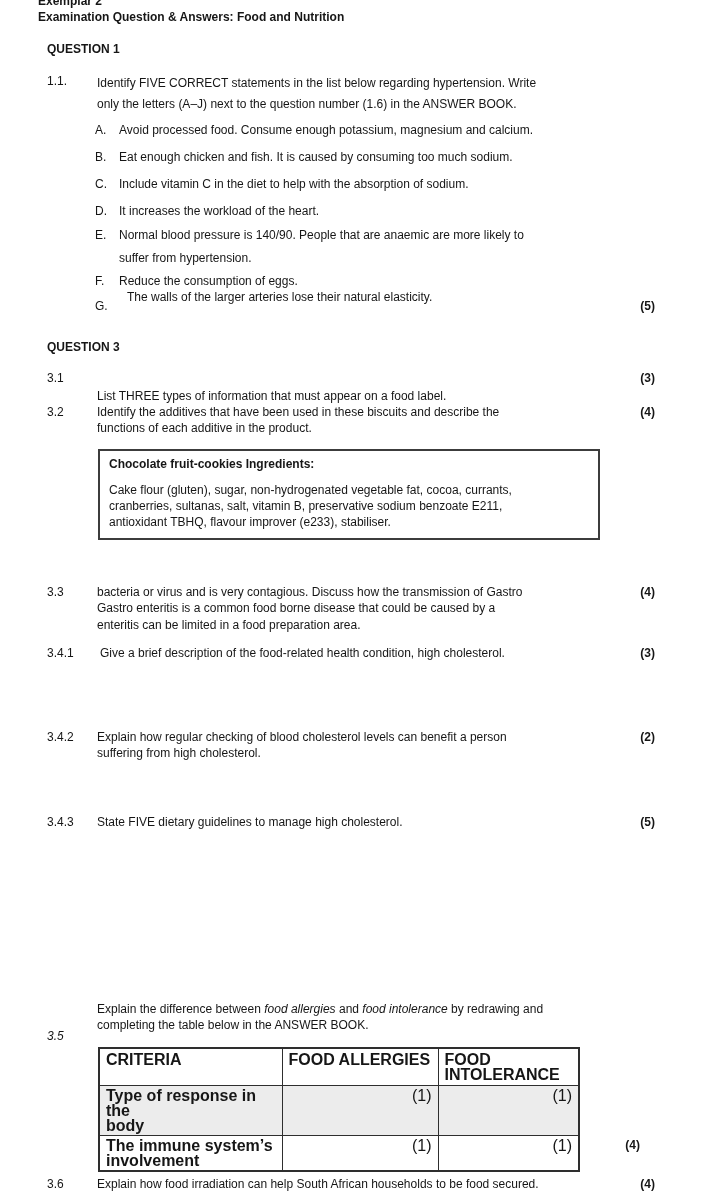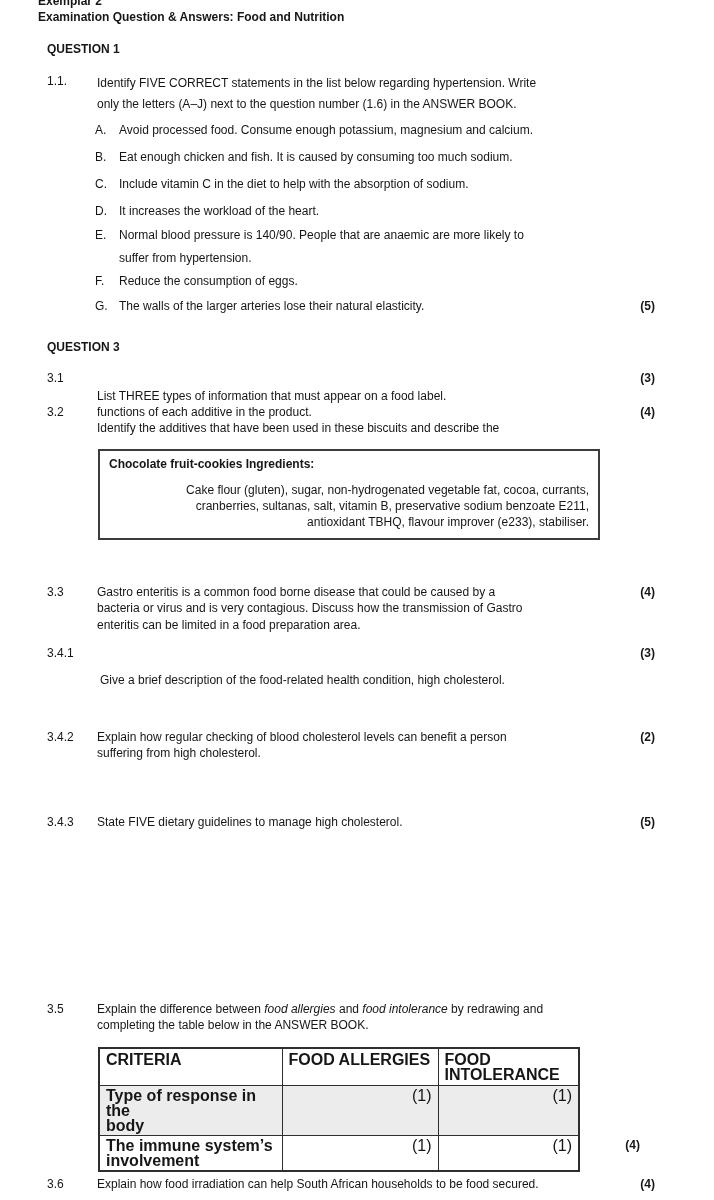--- a/index.html
+++ b/index.html
@@ -25,21 +25,21 @@
   .lh20 > div{line-height:20.5px;}
   .lh16 > div{line-height:16.4px;}
   .opt-letter{position:absolute;left:95px;white-space:nowrap;}
   .opt-text{position:absolute;left:119px;white-space:nowrap;}
   .ingredients-box{
     left:98px;top:449px;width:480px;
     border:2px solid #3c3c3c;
     padding:5px 9px 7px 9px;
   }
   .ingredients-box .box-heading{line-height:16px;margin-bottom:10px;}
-  .ingredients-box .box-line{line-height:16.2px;white-space:nowrap;text-align:right;}
+  .ingredients-box .box-line{line-height:16.2px;white-space:nowrap;}
   table.criteria{
     position:absolute;left:98px;top:1047px;
     border-collapse:collapse;
     table-layout:fixed;
     width:480px;
     font-size:16px;line-height:15px;
   }
   table.criteria,
   table.criteria th,
   table.criteria td{border:1.5px solid #2e2e2e;}
@@ -88,68 +88,68 @@
     <span class="opt-text nowrap" style="top:203px;">It increases the workload of the heart.</span>
 
     <span class="opt-letter" style="top:227px;">E.</span>
     <span class="opt-text nowrap" style="top:227px;">Normal blood pressure is 140/90. People that are anaemic are more likely to</span>
     <span class="opt-text nowrap" style="top:250px;">suffer from hypertension.</span>
 
     <span class="opt-letter" style="top:273px;">F.</span>
     <span class="opt-text nowrap" style="top:273px;">Reduce the consumption of eggs.</span>
 
     <span class="opt-letter" style="top:298px;">G.</span>
-    <span class="opt-text nowrap" style="top:298px;">The walls of the larger arteries lose their natural elasticity.</span>
+    <span class="opt-text nowrap" style="top:289px;margin-left:8px;">The walls of the larger arteries lose their natural elasticity.</span>
   </div>
   <div class="mark" style="top:298px;">(5)</div>
 
   <div class="abs qheading" style="top:339px;">QUESTION 3</div>
 
   <div class="num" style="top:370px;">3.1</div>
   <div class="txt nowrap" style="top:388px;">List THREE types of information that must appear on a food label.</div>
   <div class="mark" style="top:370px;">(3)</div>
 
   <div class="num" style="top:404px;">3.2</div>
   <div class="txt lh16" style="top:404px;">
+    <div class="nowrap">Identify the additives that have been used in these biscuits and describe the</div>
     <div class="nowrap">functions of each additive in the product.</div>
-    <div class="nowrap">Identify the additives that have been used in these biscuits and describe the</div>
   </div>
   <div class="mark" style="top:404px;">(4)</div>
 
   <div class="abs ingredients-box">
     <div class="box-heading b nowrap">Chocolate fruit-cookies Ingredients:</div>
     <div class="box-line">Cake flour (gluten), sugar, non-hydrogenated vegetable fat, cocoa, currants,</div>
     <div class="box-line">cranberries, sultanas, salt, vitamin B, preservative sodium benzoate E211,</div>
     <div class="box-line">antioxidant TBHQ, flavour improver (e233), stabiliser.</div>
   </div>
 
   <div class="num" style="top:584px;">3.3</div>
   <div class="txt lh16" style="top:584px;">
+    <div class="nowrap">bacteria or virus and is very contagious. Discuss how the transmission of Gastro</div>
     <div class="nowrap">Gastro enteritis is a common food borne disease that could be caused by a</div>
-    <div class="nowrap">bacteria or virus and is very contagious. Discuss how the transmission of Gastro</div>
     <div class="nowrap">enteritis can be limited in a food preparation area.</div>
   </div>
   <div class="mark" style="top:584px;">(4)</div>
 
   <div class="num" style="top:645px;">3.4.1</div>
-  <div class="txt nowrap" style="top:672px;left:100px;">Give a brief description of the food-related health condition, high cholesterol.</div>
+  <div class="txt nowrap" style="top:645px;left:100px;">Give a brief description of the food-related health condition, high cholesterol.</div>
   <div class="mark" style="top:645px;">(3)</div>
 
   <div class="num" style="top:729px;">3.4.2</div>
   <div class="txt lh16" style="top:729px;">
     <div class="nowrap">Explain how regular checking of blood cholesterol levels can benefit a person</div>
     <div class="nowrap">suffering from high cholesterol.</div>
   </div>
   <div class="mark" style="top:729px;">(2)</div>
 
   <div class="num" style="top:814px;">3.4.3</div>
   <div class="txt nowrap" style="top:814px;">State FIVE dietary guidelines to manage high cholesterol.</div>
   <div class="mark" style="top:814px;">(5)</div>
 
-  <div class="num" style="top:1001px;">3.5</div>
+  <div class="num" style="top:1028px;font-style:italic;">3.5</div>
   <div class="txt lh16" style="top:1001px;">
     <div class="nowrap"><span>Explain the difference between </span><span class="i">food allergies</span><span> and </span><span class="i">food intolerance</span><span> by redrawing and</span></div>
     <div class="nowrap">completing the table below in the ANSWER BOOK.</div>
   </div>
 
   <table class="criteria">
     <colgroup>
         <col style="width:183px">
         <col style="width:156px">
         <col style="width:141px">

